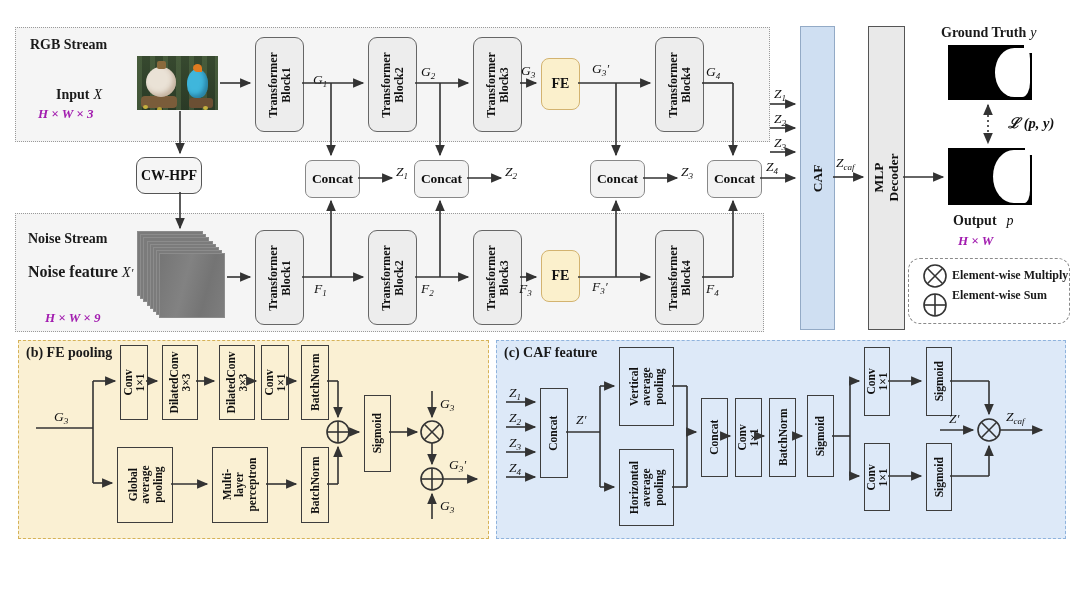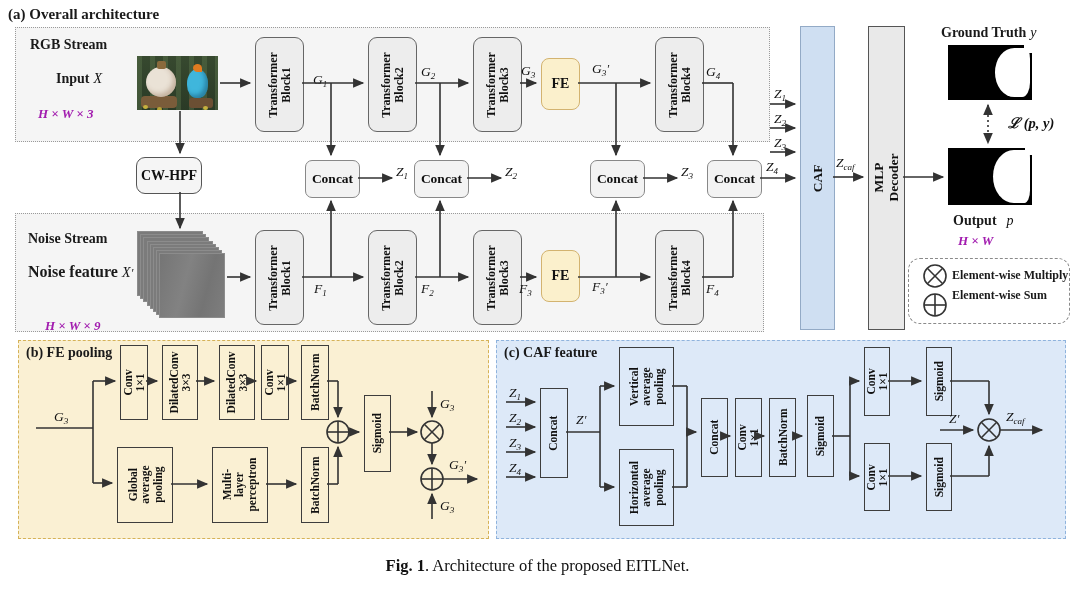--- a/index.html
+++ b/index.html
@@ -140,33 +140,32 @@
       <span>Concat</span>
     </div>
 
   <div class="abs colcaf vbox" style="left:800px;top:26px;width:33px;height:302px;">
       <span>CAF</span>
     </div>
   <div class="abs colmlp vbox" style="left:868px;top:26px;width:35px;height:302px;">
       <span>MLP Decoder</span>
     </div>
 
-  <div class="abs lbl title15" style="left:8px;top:6px;">(a) Overall architecture</div>
   <div class="abs lbl title14" style="left:30px;top:37px;">RGB Stream</div>
-  <div class="abs" style="left:56px;top:69px;white-space:nowrap;">
+  <div class="abs" style="left:56px;top:85px;white-space:nowrap;">
     <span class="lbl title14">Input</span>
     <span class="var" style="font-size:14px;"><i>X</i><span class="pr"></span></span>
   </div>
   <div class="abs dims" style="left:38px;top:106px;">H × W × 3</div>
   <div class="abs lbl title14" style="left:28px;top:231px;">Noise Stream</div>
   <div class="abs" style="left:28px;top:263px;white-space:nowrap;">
     <span class="lbl" style="font-size:16px;">Noise feature</span>
     <span class="var" style="font-size:14px;"><i>X</i><span class="pr">′</span></span>
   </div>
-  <div class="abs dims" style="left:45px;top:310px;margin-top:8px;">H × W × 9</div>
+  <div class="abs dims" style="left:45px;top:310px;">H × W × 9</div>
 
   <span class="abs var" style="left:313px;top:72px;"><i>G</i><sub>1</sub></span>
   <span class="abs var" style="left:421px;top:64px;"><i>G</i><sub>2</sub></span>
   <span class="abs var" style="left:521px;top:63px;"><i>G</i><sub>3</sub></span>
   <span class="abs var" style="left:592px;top:61px;"><i>G</i><sub>3</sub><span class="pr">′</span></span>
   <span class="abs var" style="left:706px;top:64px;"><i>G</i><sub>4</sub></span>
 
   <span class="abs var" style="left:314px;top:281px;"><i>F</i><sub>1</sub></span>
   <span class="abs var" style="left:421px;top:281px;"><i>F</i><sub>2</sub></span>
   <span class="abs var" style="left:519px;top:281px;"><i>F</i><sub>3</sub></span>
@@ -274,23 +273,20 @@
     </div>
   <div class="abs mbox vbox" style="left:926px;top:347px;width:24px;height:67px;">
       <span>Sigmoid</span>
     </div>
   <div class="abs mbox vbox" style="left:926px;top:443px;width:24px;height:66px;">
       <span>Sigmoid</span>
     </div>
   <span class="abs var" style="left:949px;top:411px;"><i>Z</i><span class="pr">′</span></span>
   <span class="abs var" style="left:1006px;top:409px;"><i>Z</i><sub>caf</sub></span>
 
-  <div class="abs caption" style="left:0;top:556px;">
-    <b>Fig. 1</b><span>. Architecture of the proposed EITLNet.</span>
-  </div>
 
   <svg class="wires" width="1075" height="593">
     <defs>
       <marker id="ah" markerWidth="9" markerHeight="8" refX="6.2" refY="3" orient="auto-start-reverse">
         <path d="M0,0 L7,3 L0,6 Z" fill="#333"></path>
       </marker>
     </defs>
     <g stroke="#333" stroke-width="1.6" fill="none">
 
       <line x1="220" y1="83" x2="250" y2="83" marker-end="url(#ah)"></line>

